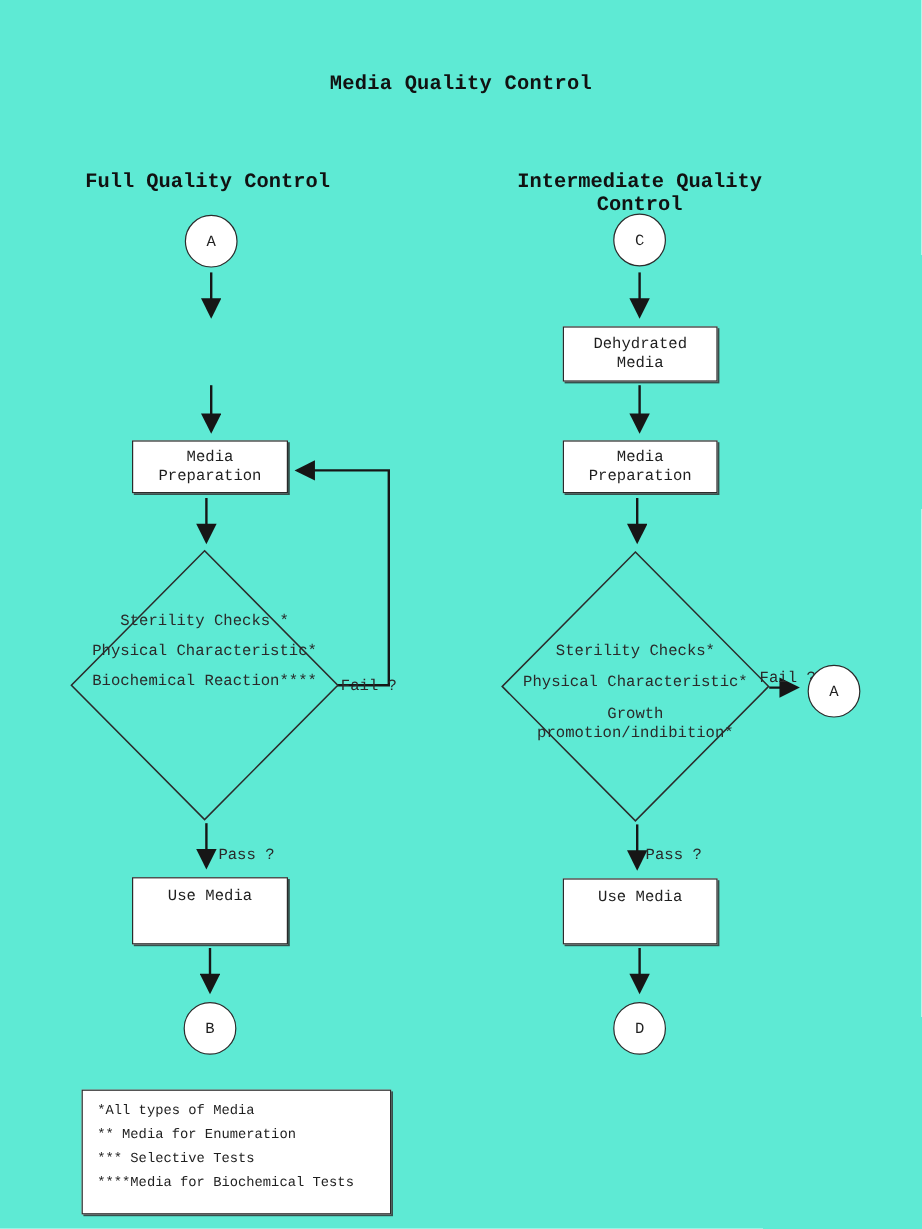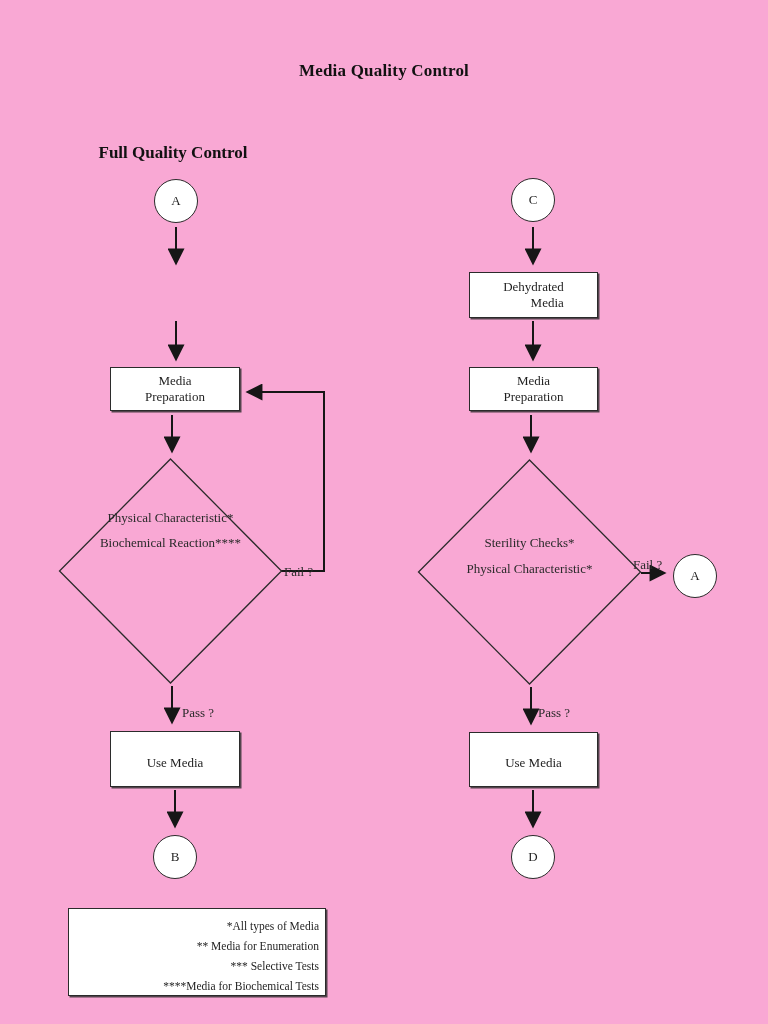--- a/index.html
+++ b/index.html
@@ -1,18 +1,18 @@
 <!DOCTYPE html>
 <html><head>
 <meta charset="utf-8">
 <style>
   html,body{margin:0;padding:0;background:#fff;}
   .page{
-    position:relative;width:768px;height:1024px;background:#f9a8d4;
-    font-family:Liberation Serif, serif;color:#1f1f1f;overflow:hidden;
+    position:relative;width:768px;height:1024px;background:#5eead4;
+    font-family:Liberation Mono, monospace;color:#1f1f1f;overflow:hidden;
   }
   .abs{position:absolute;}
   .pre{white-space:pre-line;}
   .page-title{
     left:0;right:0;top:61px;text-align:center;
     font-size:17px;font-weight:bold;letter-spacing:0.2px;color:#111;
   }
   .col-header{
     font-size:17px;font-weight:bold;text-align:center;color:#111;
   }
@@ -21,34 +21,33 @@
   .circle{
     width:44px;height:44px;border:1.4px solid #2b2b2b;border-radius:50%;
     display:flex;align-items:center;justify-content:center;
     font-size:13px;background:#fff;box-sizing:border-box;
   }
   .pbox{
     border:1.6px solid #2b2b2b;background:#fff;box-sizing:border-box;
     display:flex;align-items:center;justify-content:center;text-align:center;
     font-size:13px;line-height:16px;box-shadow:1.5px 1.5px 0 rgba(43,43,43,0.8);
   }
-  .pbox.top-text{align-items:center;padding-top:7px;}
+  .pbox.top-text{align-items:flex-start;padding-top:7px;}
   .diamond-text{
     text-align:center;font-size:13px;color:#2a2a2a;
   }
   .diamond-text .line{display:block;line-height:16px;}
   .dt-left .line{margin-bottom:9px;}
   .dt-right .line{margin-bottom:10px;}
   .edge-label{font-size:13px;color:#2a2a2a;margin-top:16px;}
   .footnote-box{
-    left:68px;top:908px;width:258px;height:88px;
+    left:68px;top:908px;width:258px;height:104px;
     border:1.6px solid #2b2b2b;box-sizing:border-box;background:#fff;
     box-shadow:1.5px 1.5px 0 rgba(43,43,43,0.8);
     padding:7px 6px 0 12px;
-    text-align:right;
   }
   .footnote-box .fline{font-size:11.5px;line-height:20px;color:#1f1f1f;}
   svg.wires{position:absolute;left:0;top:0;width:768px;height:1024px;pointer-events:none;}
 </style>
 </head>
 <body>
 
 <div class="page">
 
   <svg class="wires" viewBox="0 0 768 1024">
@@ -73,64 +72,68 @@
     <line x1="531" y1="687" x2="531" y2="723" stroke="#161616" stroke-width="2" marker-end="url(#ah)"></line>
     <line x1="533" y1="790" x2="533" y2="826" stroke="#161616" stroke-width="2" marker-end="url(#ah)"></line>
 
     <polygon points="170.5,459 281.5,571 170.5,683 59.5,571" fill="none" stroke="#2b2b2b" stroke-width="1.3"></polygon>
     <polygon points="529.5,460 640.5,572 529.5,684 418.5,572" fill="none" stroke="#2b2b2b" stroke-width="1.3"></polygon>
   </svg>
 
   <div class="abs page-title">Media Quality Control</div>
 
   <div class="abs col-header left">Full Quality Control</div>
+  <div class="abs col-header right">Intermediate Quality Control</div>
 
   <div class="abs circle" style="left:154px;top:179px;">
     <span>A</span>
   </div>
 
 
   <div class="abs pbox" style="left:110px;top:367px;width:130px;height:44px;">
     <span class="pre">Media
 Preparation</span>
   </div>
 
   <div class="abs diamond-text dt-left" style="left:60px;top:510px;width:221px;">
+    <span class="line">Sterility Checks *</span>
     <span class="line">Physical Characteristic*</span>
     <span class="line">Biochemical Reaction****</span>
   </div>
 
   <div class="abs edge-label" style="left:284px;top:548px;">Fail ?</div>
   <div class="abs edge-label" style="left:182px;top:689px;">Pass ?</div>
 
   <div class="abs pbox top-text" style="left:110px;top:731px;width:130px;height:56px;">
     <span>Use Media</span>
   </div>
 
   <div class="abs circle" style="left:153px;top:835px;">
     <span>B</span>
   </div>
 
   <div class="abs circle" style="left:511px;top:178px;">
     <span>C</span>
   </div>
 
-  <div class="abs pbox" style="left:469px;top:272px;width:129px;height:46px;text-align:right;">
+  <div class="abs pbox" style="left:469px;top:272px;width:129px;height:46px;">
     <span class="pre">Dehydrated
 Media</span>
   </div>
 
   <div class="abs pbox" style="left:469px;top:367px;width:129px;height:44px;">
     <span class="pre">Media
 Preparation</span>
   </div>
 
   <div class="abs diamond-text dt-right" style="left:419px;top:535px;width:221px;">
     <span class="line">Sterility Checks*</span>
     <span class="line">Physical Characteristic*</span>
+    <span class="line pre">Growth
+promotion/indibition*</span>
   </div>
 
   <div class="abs edge-label" style="left:633px;top:541px;">Fail ?</div>
   <div class="abs edge-label" style="left:538px;top:689px;">Pass ?</div>
 
   <div class="abs circle" style="left:673px;top:554px;">
     <span>A</span>
   </div>
 
   <div class="abs pbox top-text" style="left:469px;top:732px;width:129px;height:55px;">

